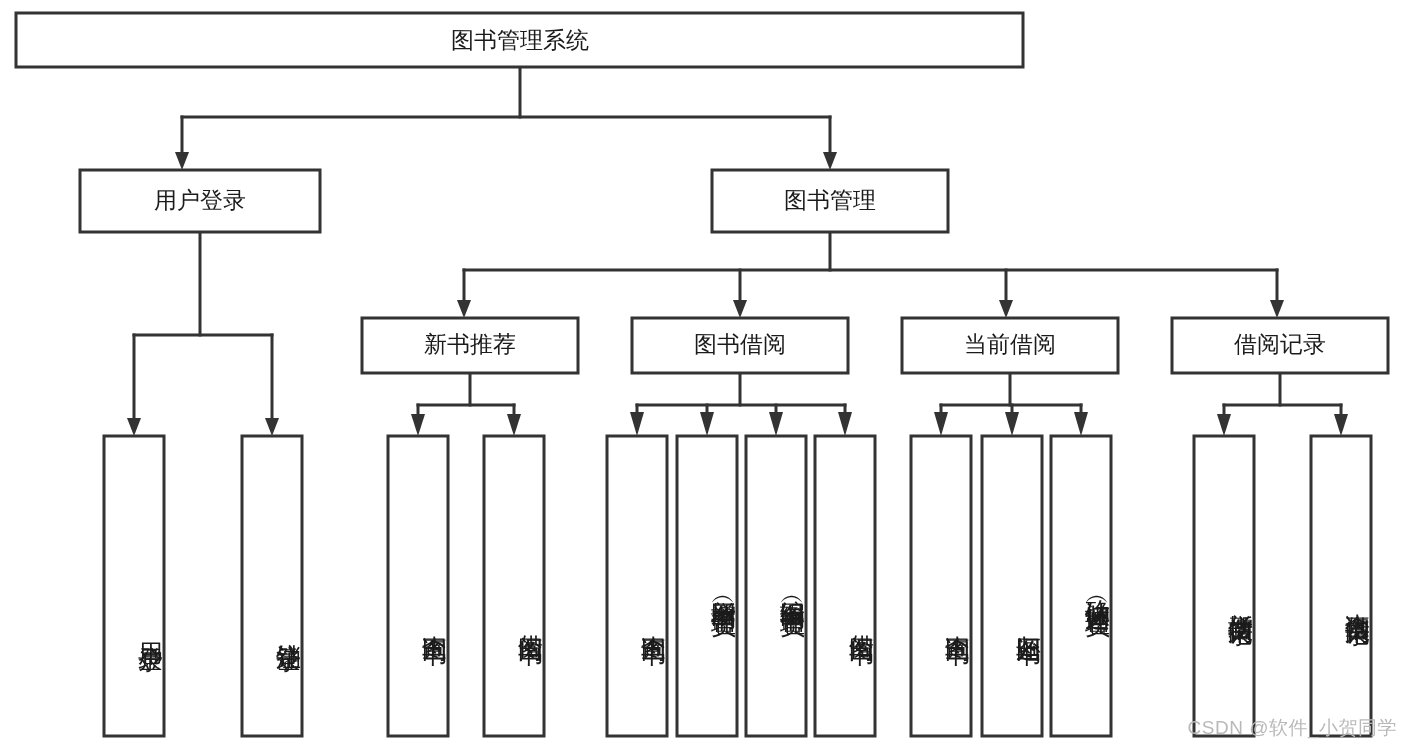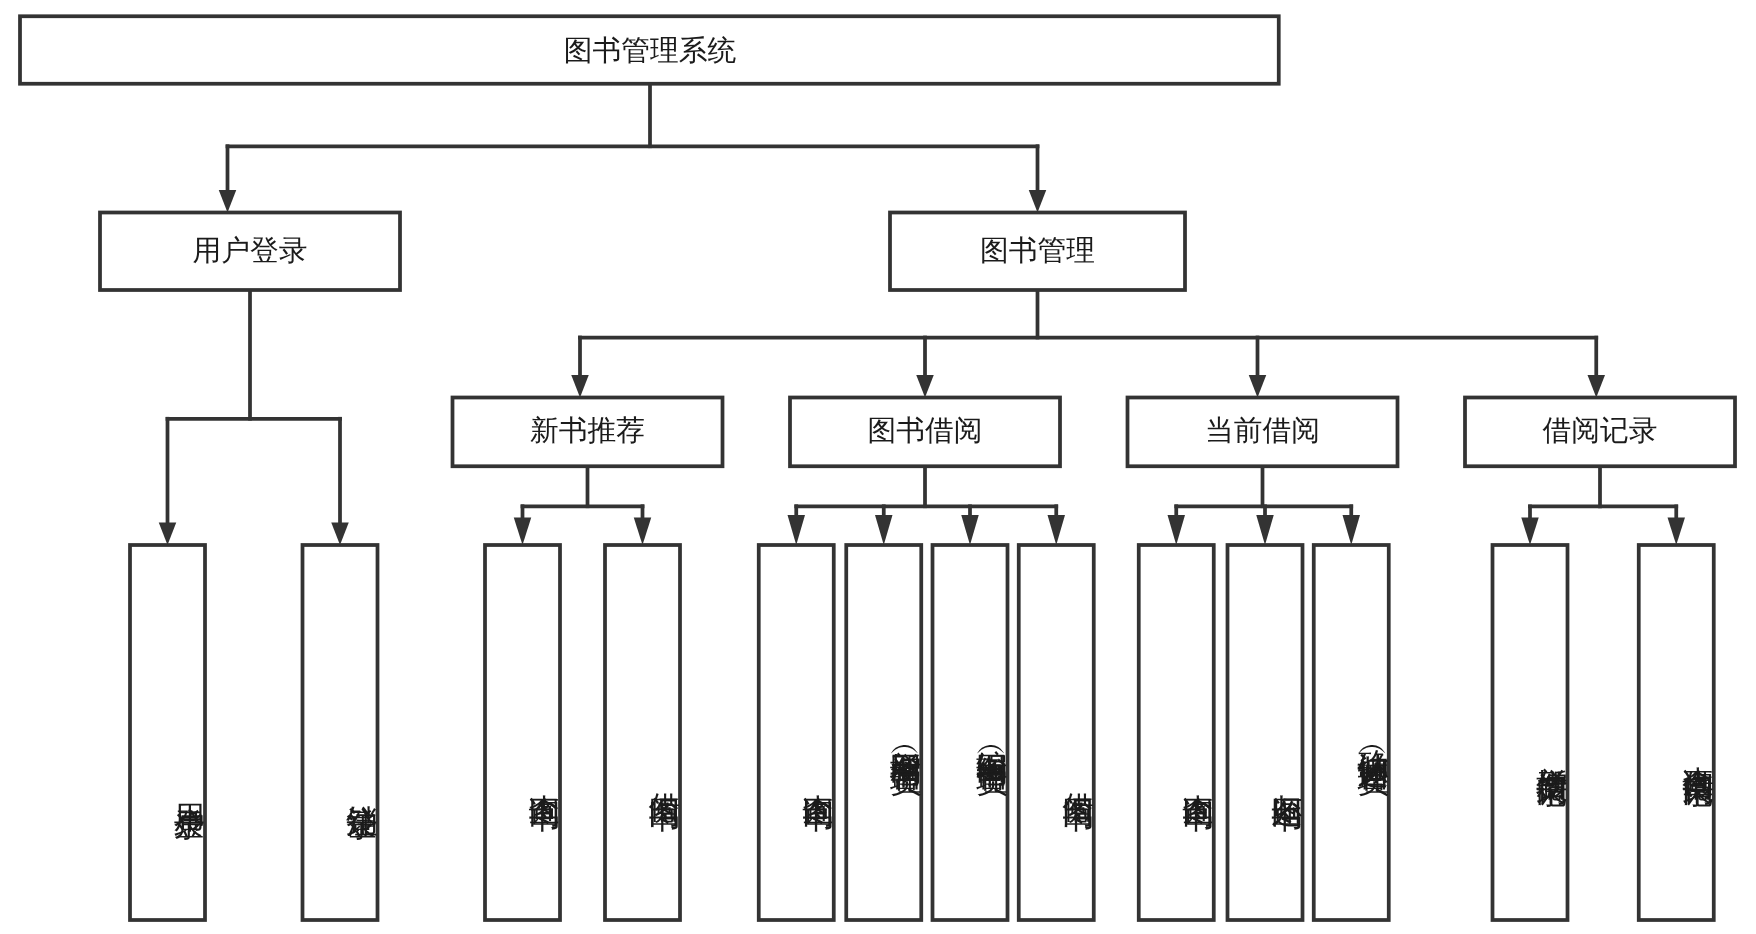--- a/index.html
+++ b/index.html
@@ -219,14 +219,15 @@
   <div class="leaf-label" style="left:746px; top:444px; width:60px; height:290px;">编辑图书（管理员）</div>
   <div class="leaf-label" style="left:815px; top:504px; width:60px; height:230px;">借阅图书</div>
 
   <div class="leaf-label" style="left:911px; top:504px; width:60px; height:230px;">查询图书</div>
   <div class="leaf-label" style="left:982px; top:504px; width:60px; height:230px;">归还图书</div>
   <div class="leaf-label" style="left:1051px; top:444px; width:60px; height:290px;">确认归还（管理员）</div>
 
   <div class="leaf-label" style="left:1194px; top:466px; width:60px; height:265px;">新增借阅记录</div>
   <div class="leaf-label" style="left:1311px; top:466px; width:60px; height:265px;">查询借阅记录</div>
 
+  <div class="watermark">CSDN @软件_小贺同学</div>
 
 </div>
 
 </body></html>

